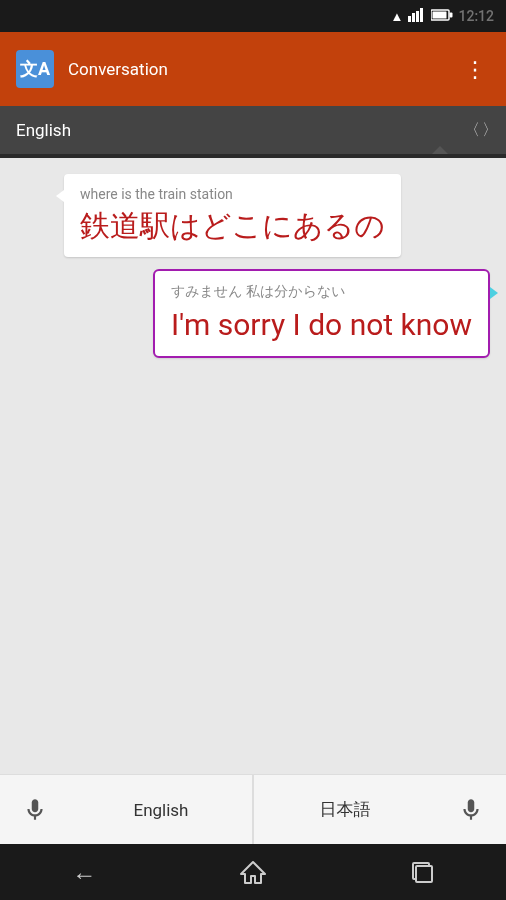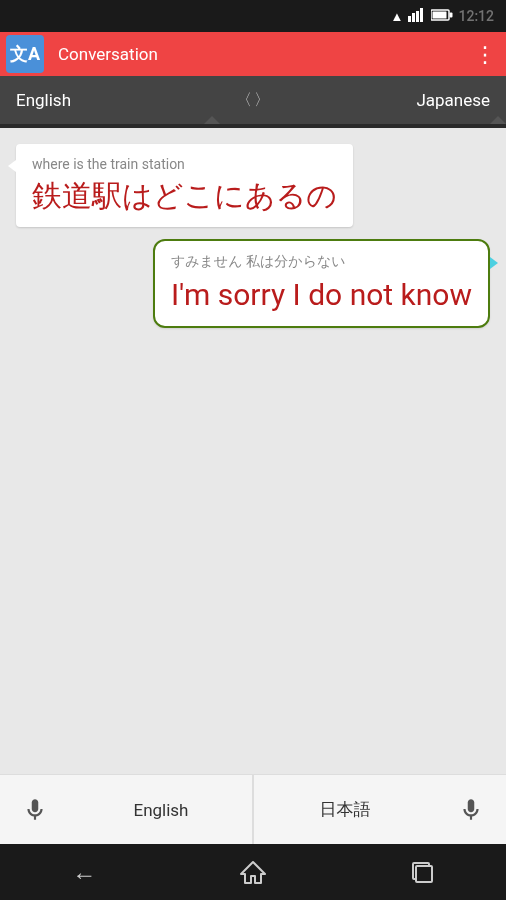--- a/index.html
+++ b/index.html
@@ -35,25 +35,25 @@
       font-size: 14px;
       font-weight: 500;
     }
     .wifi-icon, .signal-icon, .battery-icon {
       color: white;
       font-size: 13px;
     }
 
     
     .app-bar {
-      background: #ef4444;
-      height: 44px;
-      display: flex;
-      align-items: center;
-      padding: 0 6px;
+      background: #c2410c;
+      height: 74px;
+      display: flex;
+      align-items: center;
+      padding: 0 16px;
       flex-shrink: 0;
     }
     .app-bar-logo {
       width: 38px;
       height: 38px;
       background: #4A90D9;
       border-radius: 4px;
       display: flex;
       align-items: center;
       justify-content: center;
@@ -158,20 +158,21 @@
 
     
     .bubble-left {
       background: white;
       border-radius: 4px;
       padding: 12px 16px;
       max-width: 75%;
       align-self: flex-start;
       box-shadow: 0 1px 2px rgba(0,0,0,0.15);
       position: relative;
+      margin-left: 48px;
     }
     .bubble-left::before {
       content: '';
       position: absolute;
       left: -8px;
       top: 16px;
       width: 0;
       height: 0;
       border-top: 6px solid transparent;
       border-bottom: 6px solid transparent;
@@ -184,22 +185,22 @@
     }
     .bubble-large-text {
       font-size: 30px;
       color: #b91c1c;
       line-height: 1.3;
     }
 
     
     .bubble-right {
       background: white;
-      border: 2px solid #4d7c0f;
-      border-radius: 12px;
+      border: 2px solid #a21caf;
+      border-radius: 6px;
       padding: 12px 16px;
       max-width: 75%;
       align-self: flex-end;
       box-shadow: 0 1px 2px rgba(0,0,0,0.1);
       position: relative;
     }
     .bubble-right::after {
       content: '';
       position: absolute;
       right: -10px;
@@ -318,24 +319,20 @@
 
 <div class="lang-bar">
   <div class="lang-btn">
     <span class="lang-btn-text">English</span>
     <div class="lang-arrow lang-arrow-left"></div>
   </div>
   <div class="lang-swap">
     <span>〈</span>
     <span>〉</span>
   </div>
-  <div class="lang-btn lang-btn-right">
-    <span class="lang-btn-text">Japanese</span>
-    <div class="lang-arrow lang-arrow-right"></div>
-  </div>
 </div>
 
 <div class="divider"></div>
 
 <div class="conversation-area">
 
   <div class="bubble-left">
     <div class="bubble-small-text">where is the train station</div>
     <div class="bubble-large-text">鉄道駅はどこにあるの</div>
   </div>

